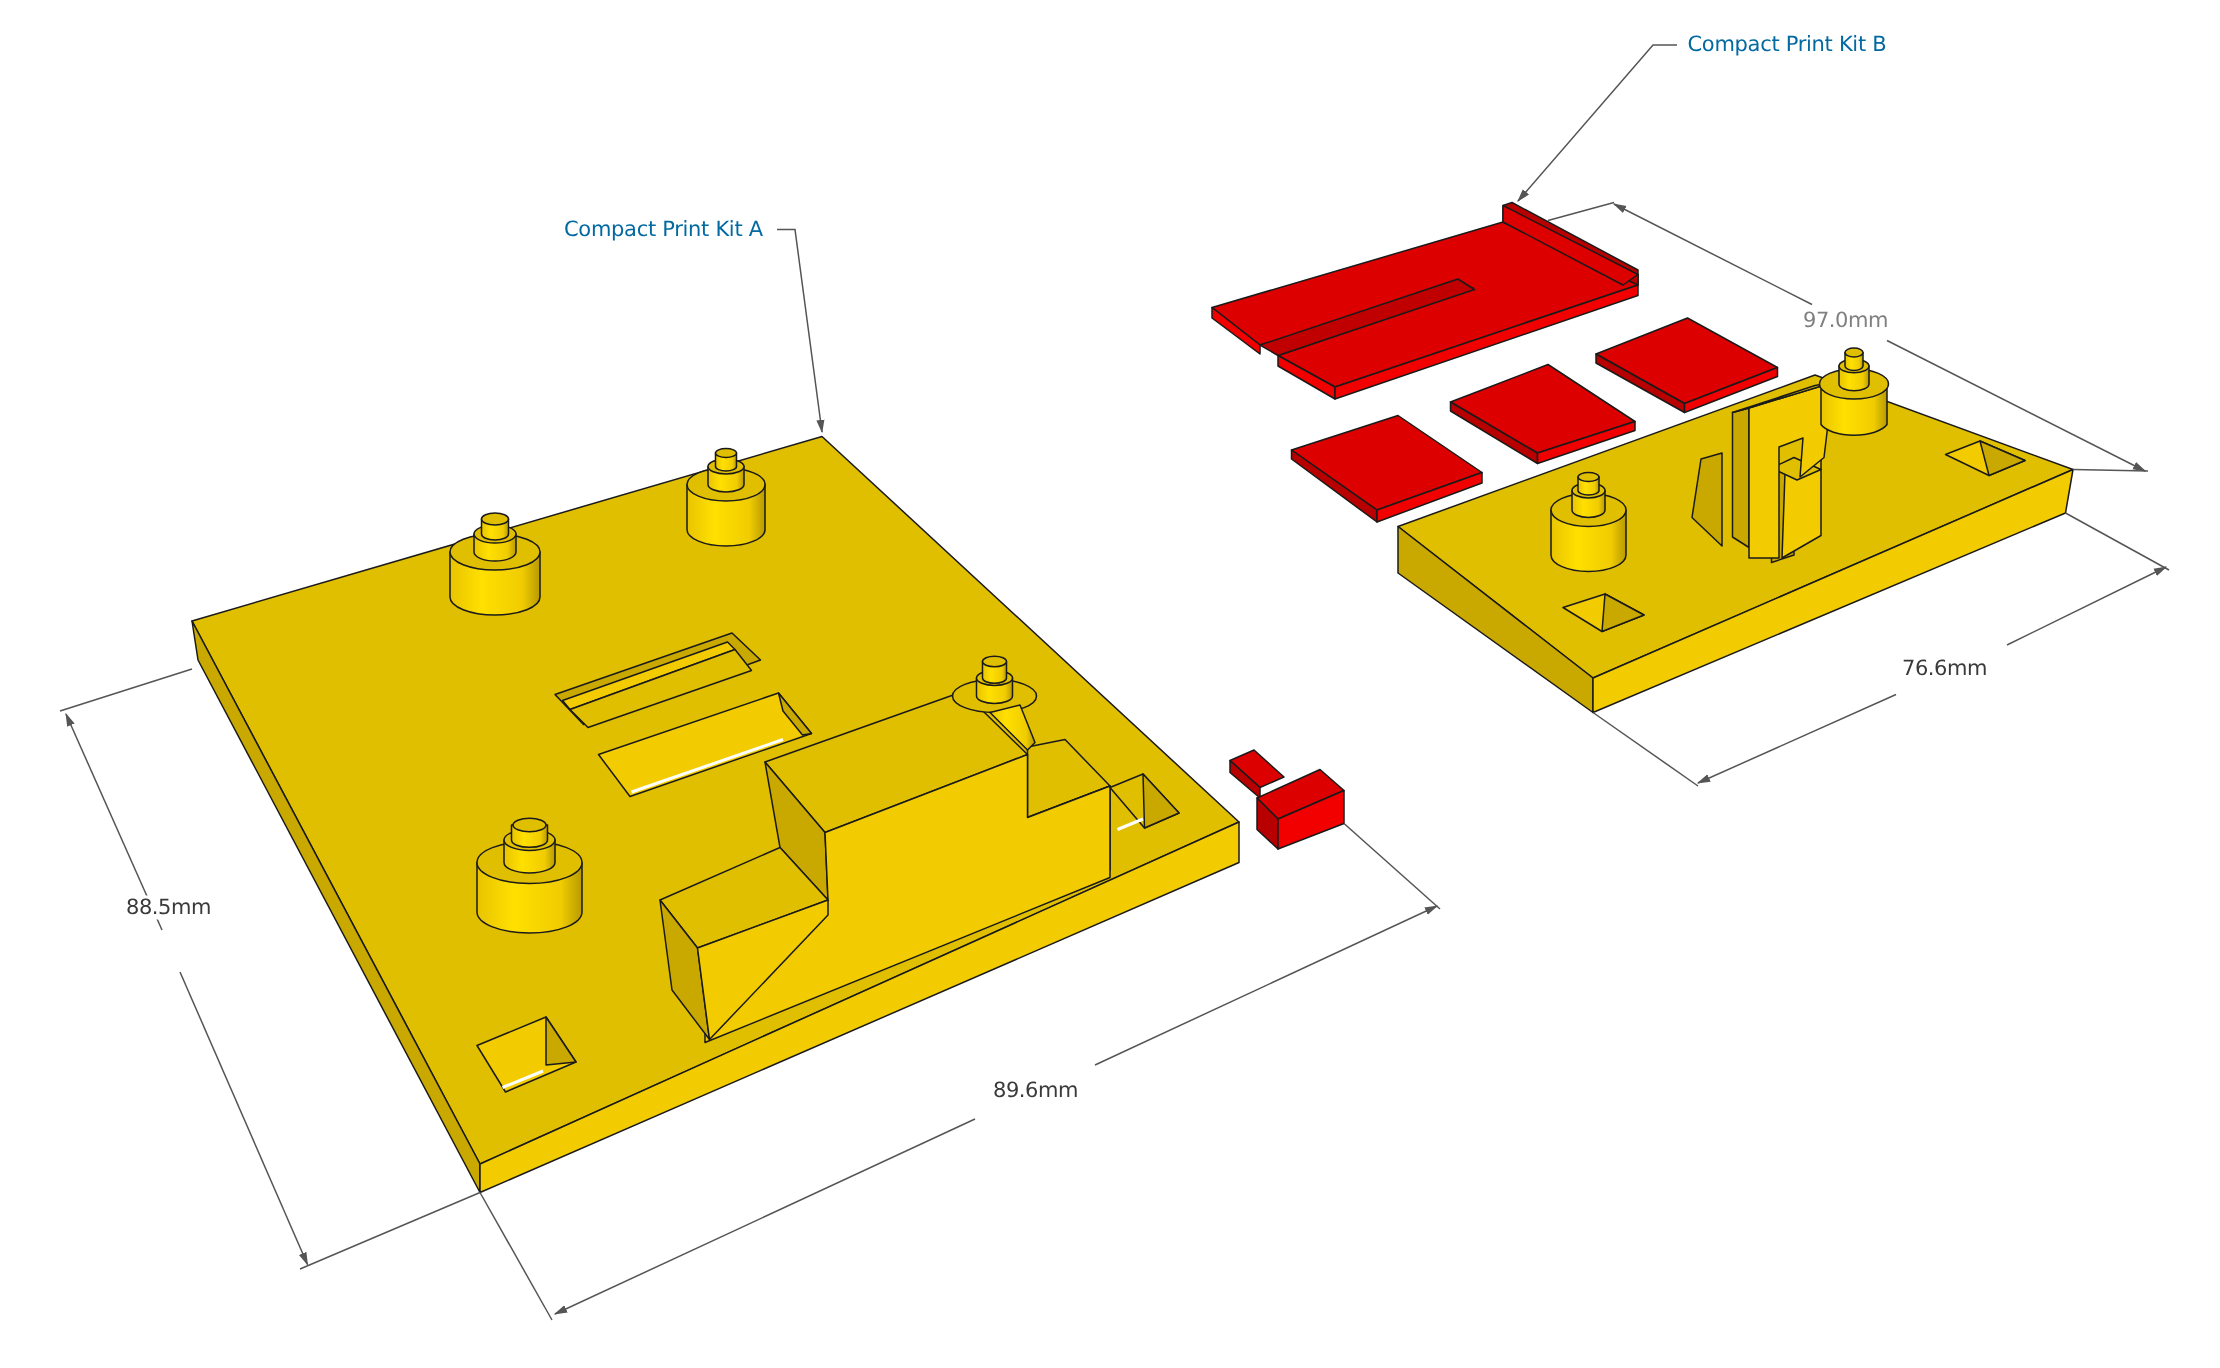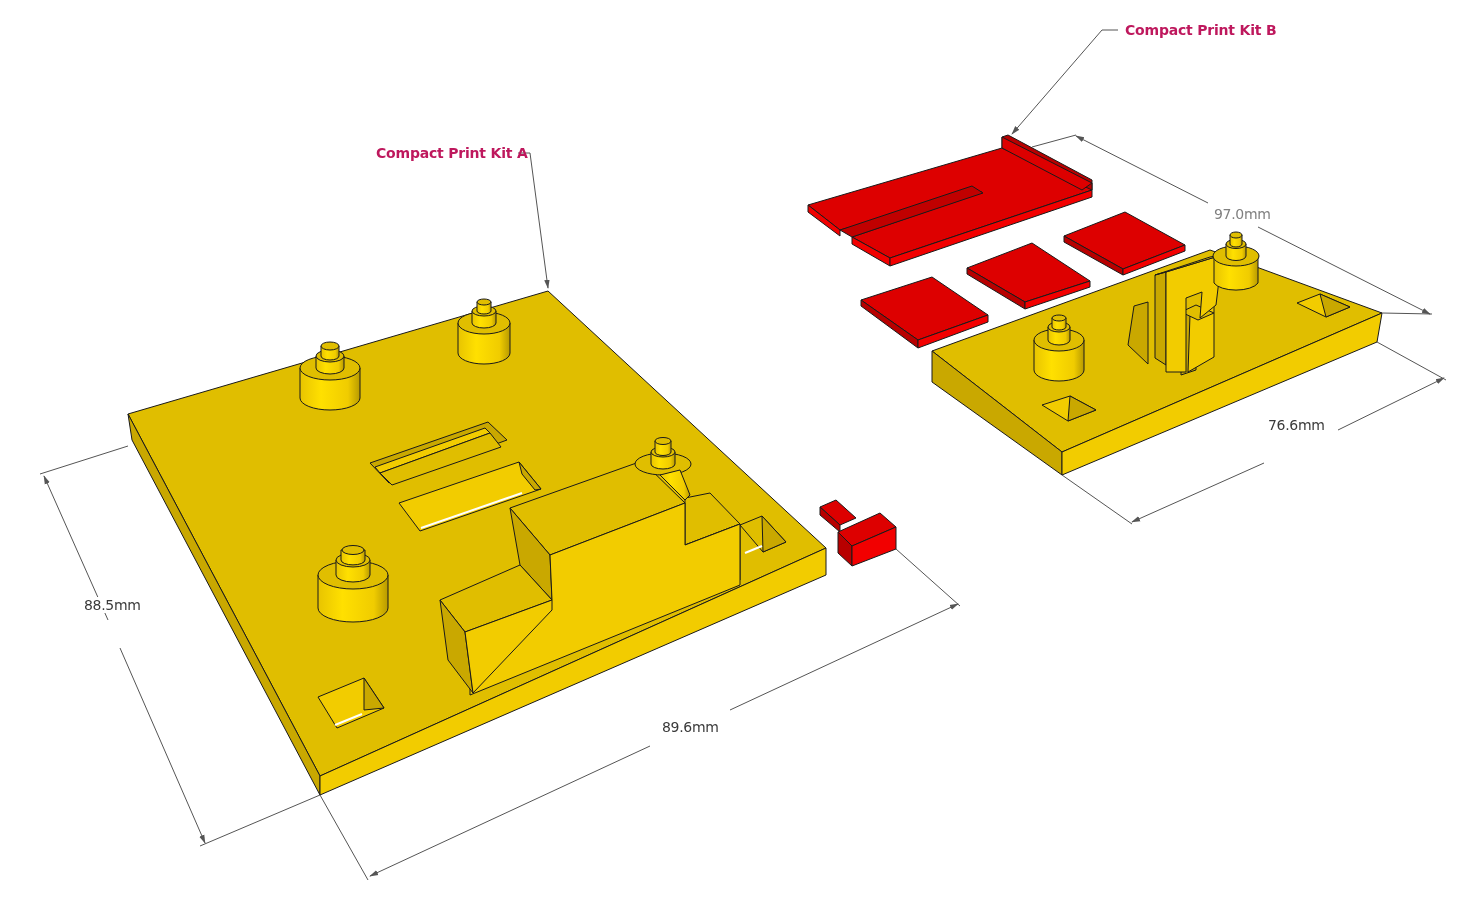--- a/index.html
+++ b/index.html
@@ -1,21 +1,21 @@
 <!DOCTYPE html>
 <html><head>
 <meta charset="utf-8">
 <style>
   html, body { margin:0; padding:0; background:#ffffff; }
   body { width:1480px; height:912px; overflow:hidden; position:relative;
          font-family:"DejaVu Sans", "Liberation Sans", sans-serif; }
   #scene { position:absolute; left:0; top:0; width:1480px; height:912px; }
-  .lbl { position:absolute; font-size:14px; color:#be185d; white-space:nowrap; letter-spacing:-0.2px;font-weight:bold; }
+  .lbl { position:absolute; font-size:14px; color:#0369a1; white-space:nowrap; letter-spacing:-0.2px; }
   .dim { position:absolute; font-size:14px; color:#3a3a3a; white-space:nowrap; background:#ffffff; padding:0 2px; letter-spacing:-0.3px; }
-  .dim.light { color:#808080;margin-left:12px; }
+  .dim.light { color:#808080; }
   svg .edge { stroke:#1a1a1a; stroke-width:1; stroke-linejoin:round; }
   svg .thin { stroke:#555555; stroke-width:1; fill:none; }
 </style>
 </head>
 <body>
 
 <svg id="scene" viewBox="0 0 1480 912" xmlns="http://www.w3.org/2000/svg">
   <defs>
     <marker id="arr" viewBox="0 0 10 10" refX="9" refY="5" markerWidth="9" markerHeight="9" orient="auto-start-reverse">
       <path d="M0,2 L10,5 L0,8 z" fill="#555"></path>
@@ -220,13 +220,13 @@
     <line class="thin" x1="1338" y1="430" x2="1444" y2="378" marker-end="url(#arr)"></line>
   </g>
 </svg>
 
 <div class="lbl" style="left:376px; top:145px;">Compact Print Kit A</div>
 <div class="lbl" style="left:1125px; top:22px;">Compact Print Kit B</div>
 
 <div class="dim" style="left:82px; top:597px;">88.5mm</div>
 <div class="dim" style="left:660px; top:719px;">89.6mm</div>
 <div class="dim light" style="left:1200px; top:206px;">97.0mm</div>
-<div class="dim" style="left:1266px; top:417px;">76.6mm</div>
+<div class="dim" style="left:1266px; top:438px;">76.6mm</div>
 
 </body></html>

